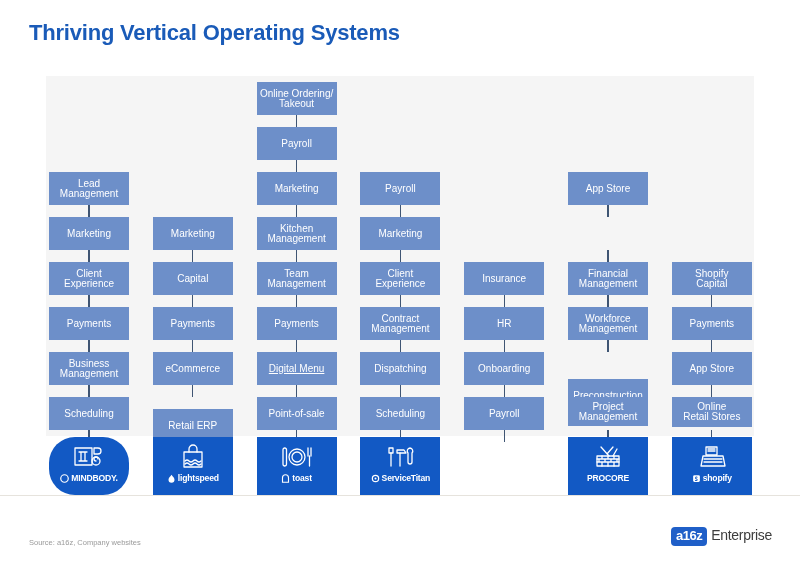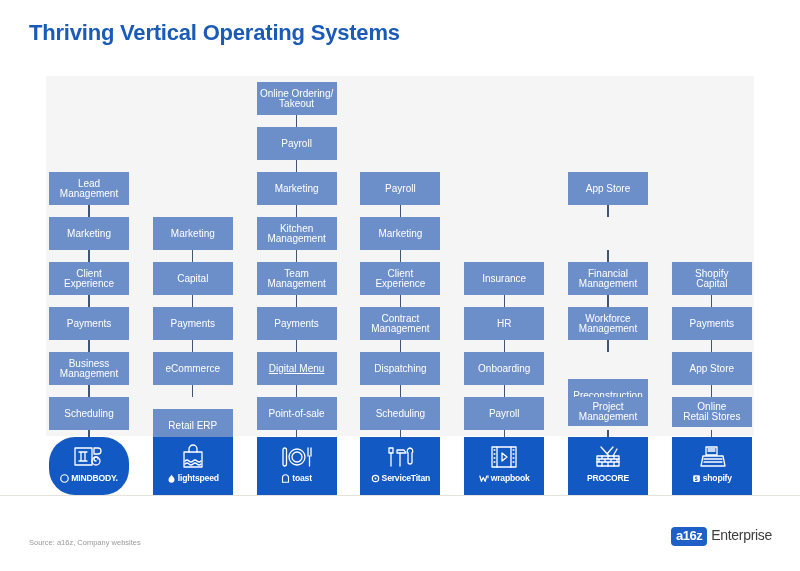--- a/index.html
+++ b/index.html
@@ -244,39 +244,20 @@
       <div class="logo-name">
         <span class="glyph">
           <svg viewBox="0 0 12 12" width="9" height="9">
             <circle cx="6" cy="6" r="4.2" fill="none" stroke="#fff" stroke-width="1.6"></circle>
             <circle cx="6" cy="6" r="1.3" fill="#fff"></circle>
           </svg>
         </span>
         <span>ServiceTitan</span>
       </div>
     </div>
-    <div class="logo-card" style="left: 464.2px;">
-      <div class="logo-mark">
-        <svg viewBox="0 0 34 26" width="34" height="26">
-          <rect x="5" y="3" width="24" height="20" stroke="#ffffff" fill="none" stroke-width="1.3" stroke-linecap="round" stroke-linejoin="round"></rect>
-          <path d="M10 3v20M24 3v20" stroke="#ffffff" fill="none" stroke-width="1.3" stroke-linecap="round" stroke-linejoin="round"></path>
-          <path d="M7 6h1M7 10h1M7 14h1M7 18h1M26 6h1M26 10h1M26 14h1M26 18h1" stroke="#ffffff" fill="none" stroke-width="1.3" stroke-linecap="round" stroke-linejoin="round"></path>
-          <path d="M15 9l5 4-5 4z" stroke="#ffffff" fill="none" stroke-width="1.3" stroke-linecap="round" stroke-linejoin="round"></path>
-        </svg>
-      </div>
-      <div class="logo-name">
-        <span class="glyph">
-          <svg viewBox="0 0 14 12" width="10" height="9">
-            <path d="M1 2l2.4 8L6 4.5 8.6 10 11 2" fill="none" stroke="#fff" stroke-width="1.7" stroke-linejoin="round"></path>
-            <path d="M12.6 2v3" stroke="#fff" stroke-width="1.5" stroke-linecap="round"></path>
-          </svg>
-        </span>
-        <span>wrapbook</span>
-      </div>
-    </div>
     <div class="logo-card" style="left: 568px;">
       <div class="logo-mark">
         <svg viewBox="0 0 34 26" width="34" height="26">
           <path d="M10 3l8 9M22 3l-6 7M26 5l-4 7" stroke="#ffffff" fill="none" stroke-width="1.3" stroke-linecap="round" stroke-linejoin="round"></path>
           <rect x="6" y="12" width="22" height="10" stroke="#ffffff" fill="none" stroke-width="1.3" stroke-linecap="round" stroke-linejoin="round"></rect>
           <path d="M6 15h22M6 18h22M11 12v3M17 12v3M23 12v3M8 15v3M14 15v3M20 15v3M26 15v3M11 18v4M17 18v4M23 18v4" stroke="#ffffff" fill="none" stroke-width="1.3" stroke-linecap="round" stroke-linejoin="round"></path>
         </svg>
       </div>
       <div class="logo-name">
         <span>PROCORE</span>

